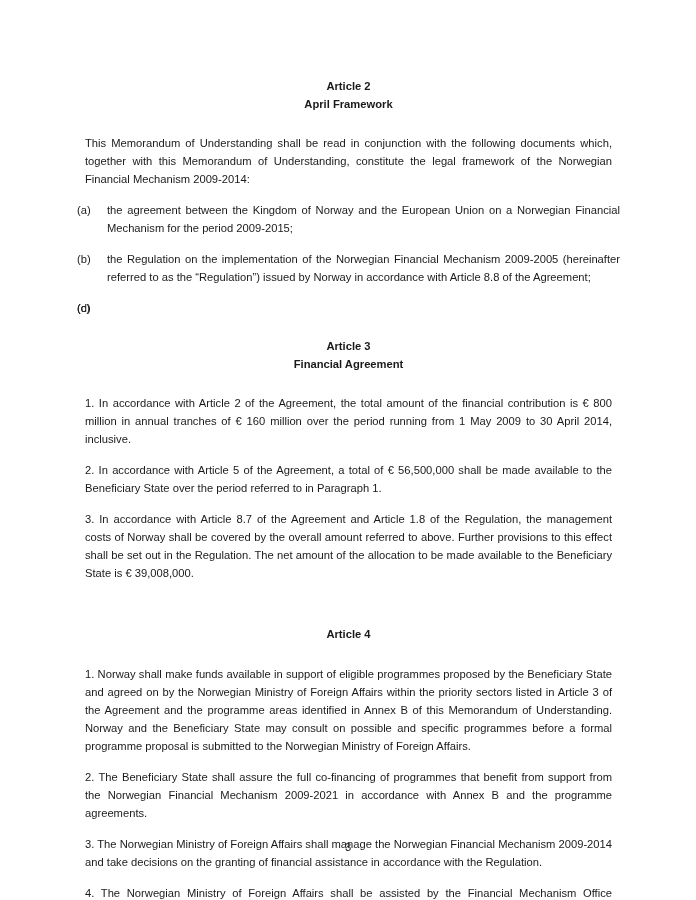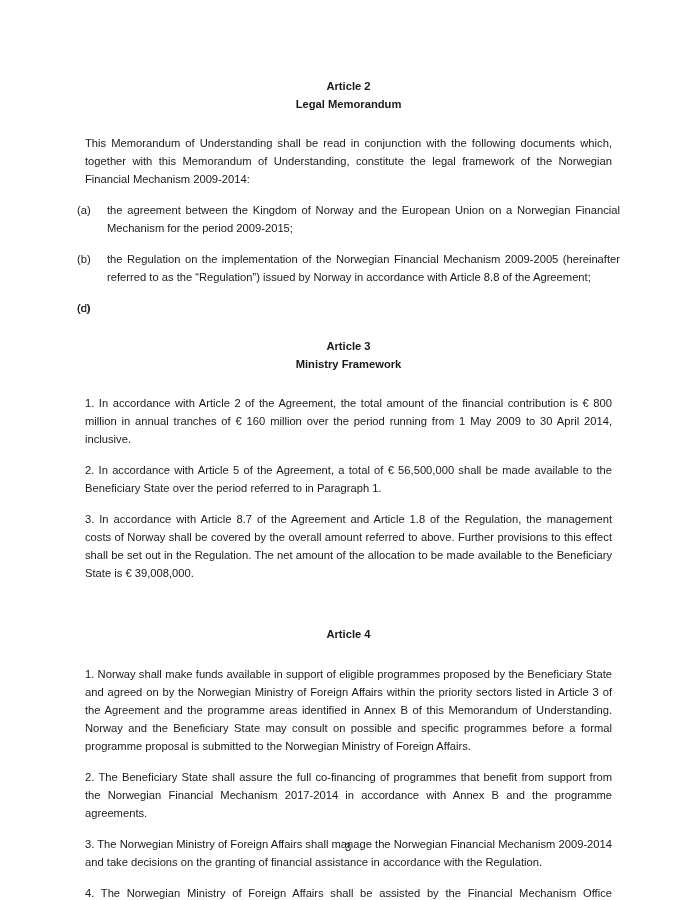--- a/index.html
+++ b/index.html
@@ -90,21 +90,21 @@
   }
 </style>
 </head>
 <body>
 
 <div class="page">
   <div class="content">
 
     <div class="article-heading">
       <span>Article 2</span>
-      <span class="line2">Legal Memorandum</span>
+      <span class="line2">April Framework</span>
     </div>
     <div class="after-heading"></div>
     <p class="para">This Memorandum of Understanding shall be read in conjunction with the following documents which, together with this Memorandum of Understanding, constitute the legal framework of the Norwegian Financial Mechanism 2009-2014:</p>
 
     <ul class="list">
       <li class="list-item">
         <span class="marker">(a)</span>
         <span>the agreement between the Kingdom of Norway and the European Union on a Norwegian Financial Mechanism for the period 2009-2015;</span>
       </li>
       <li class="list-item">
@@ -116,34 +116,34 @@
       </li>
       <li class="list-item">
         <span class="marker">(d)</span>
       </li>
     </ul>
 
     <div class="section-gap"></div>
 
     <div class="article-heading">
       <span>Article 3</span>
-      <span class="line2">Ministry Framework</span>
+      <span class="line2">Financial Agreement</span>
     </div>
     <div class="after-heading"></div>
     <p class="para">1. In accordance with Article 2 of the Agreement, the total amount of the financial contribution is € 800 million in annual tranches of € 160 million over the period running from 1 May 2009 to 30 April 2014, inclusive.</p>
     <p class="para spaced">2. In accordance with Article 5 of the Agreement, a total of € 56,500,000 shall be made available to the Beneficiary State over the period referred to in Paragraph 1.</p>
     <p class="para spaced">3. In accordance with Article 8.7 of the Agreement and Article 1.8 of the Regulation, the management costs of Norway shall be covered by the overall amount referred to above. Further provisions to this effect shall be set out in the Regulation. The net amount of the allocation to be made available to the Beneficiary State is € 39,008,000.</p>
 
     <div class="section-gap-small"></div>
 
     <div class="article-heading">
       <span>Article 4</span>
     </div>
     <div class="after-heading"></div>
     <p class="para">1. Norway shall make funds available in support of eligible programmes proposed by the Beneficiary State and agreed on by the Norwegian Ministry of Foreign Affairs within the priority sectors listed in Article 3 of the Agreement and the programme areas identified in Annex B of this Memorandum of Understanding. Norway and the Beneficiary State may consult on possible and specific programmes before a formal programme proposal is submitted to the Norwegian Ministry of Foreign Affairs.</p>
-    <p class="para spaced">2. The Beneficiary State shall assure the full co-financing of programmes that benefit from support from the Norwegian Financial Mechanism 2017-2014 in accordance with Annex B and the programme agreements.</p>
+    <p class="para spaced">2. The Beneficiary State shall assure the full co-financing of programmes that benefit from support from the Norwegian Financial Mechanism 2009-2021 in accordance with Annex B and the programme agreements.</p>
     <p class="para spaced">3. The Norwegian Ministry of Foreign Affairs shall manage the Norwegian Financial Mechanism 2009-2014 and take decisions on the granting of financial assistance in accordance with the Regulation.</p>
     <p class="para spaced">4. The Norwegian Ministry of Foreign Affairs shall be assisted by the Financial Mechanism Office (hereinafter referred to as the “FMO”). The FMO shall be responsible for the day-to-day operations of the Norwegian Financial Mechanism 2009-2014 and shall serve as a contact point.</p>
 
   </div>
 
   <div class="page-number">3</div>
 </div>
 
 </body></html>

